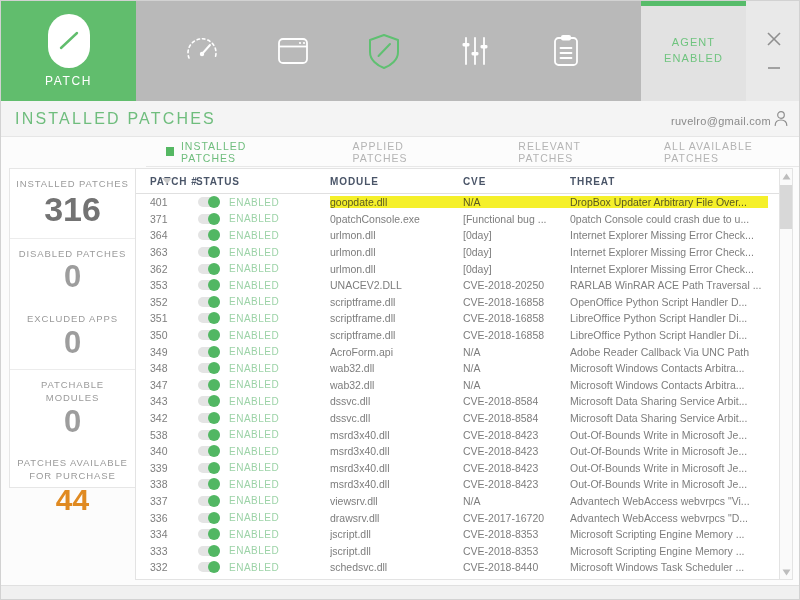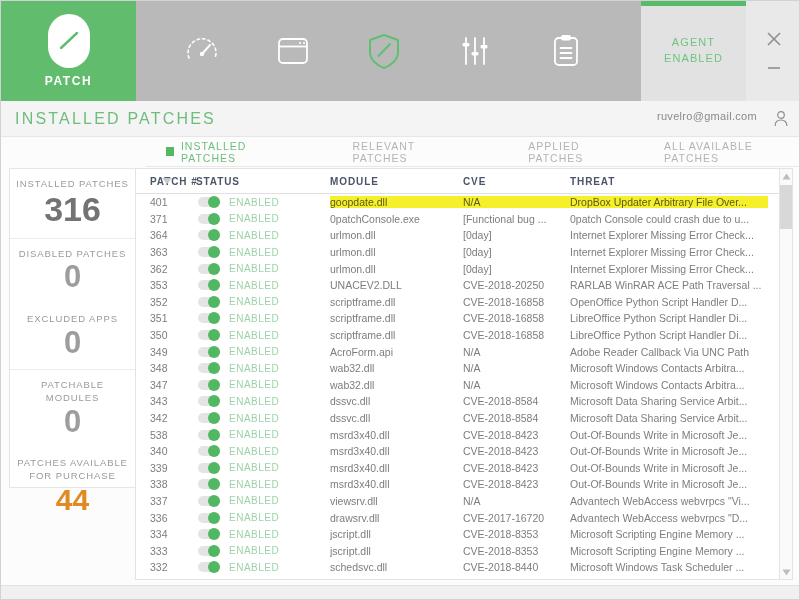--- a/index.html
+++ b/index.html
@@ -32,21 +32,21 @@
     flex: 0 0 135px;
   }
   .brand-pill {
     width: 42px; height: 54px;
     background: #ffffff;
     border-radius: 21px;
     display: flex; align-items: center; justify-content: center;
     margin-bottom: 6px;
   }
   .brand-label {
-    color: #ffffff; font-size: 12px; font-weight: bold;
+    color: #ffffff; font-size: 12px; font-weight: normal;
     letter-spacing: 1.6px;
   }
   .tool-icons {
     flex: 1 1 auto;
     display: flex; align-items: center;
     justify-content: space-around;
     padding: 0 30px 0 20px;
   }
   .tool-ico {
     width: 54px; height: 54px;
@@ -86,21 +86,21 @@
     border-bottom: 1px solid #e6e6e6;
     display: flex; align-items: center;
     padding: 0 12px 0 14px;
   }
   .page-title {
     color: #6fbd7d; font-size: 16px;
     letter-spacing: 2.2px;
   }
   .user-zone {
     margin-left: auto;
-    display: flex; align-items: flex-start; gap: 16px;
+    display: flex; align-items: flex-end; gap: 2px;
   }
   .user-email { color: #8a8a8a; font-size: 11px; letter-spacing: .3px; }
 
   
   .tabbar {
     position: absolute; top: 136px; left: 145px;
     width: 655px; height: 30px;
     background: #fcfcfc;
     display: flex; align-items: center;
     border-bottom: 1px solid #e8e8e8;
@@ -318,24 +318,24 @@
       </svg>
     </div>
   </div>
 
   <div class="tabbar">
     <div class="tab active">
       <span class="tab-sq"></span>
       <span>INSTALLED PATCHES</span>
     </div>
     <div class="tab">
+      <span>APPLIED PATCHES</span>
+    </div>
+    <div class="tab">
       <span>RELEVANT PATCHES</span>
-    </div>
-    <div class="tab">
-      <span>APPLIED PATCHES</span>
     </div>
     <div class="tab">
       <span>ALL AVAILABLE PATCHES</span>
     </div>
   </div>
 
   <div class="sidebar">
     <div class="stat">
       <div class="stat-label">INSTALLED PATCHES</div>
       <div class="stat-value primary">316</div>

